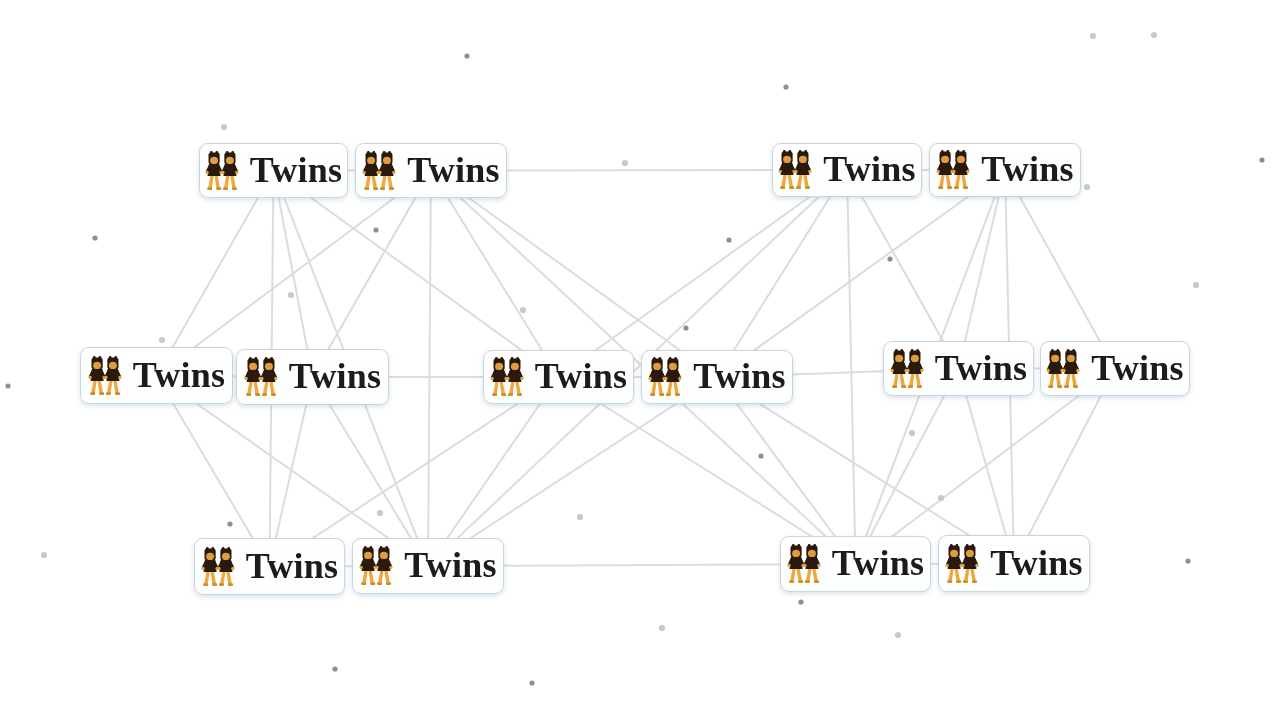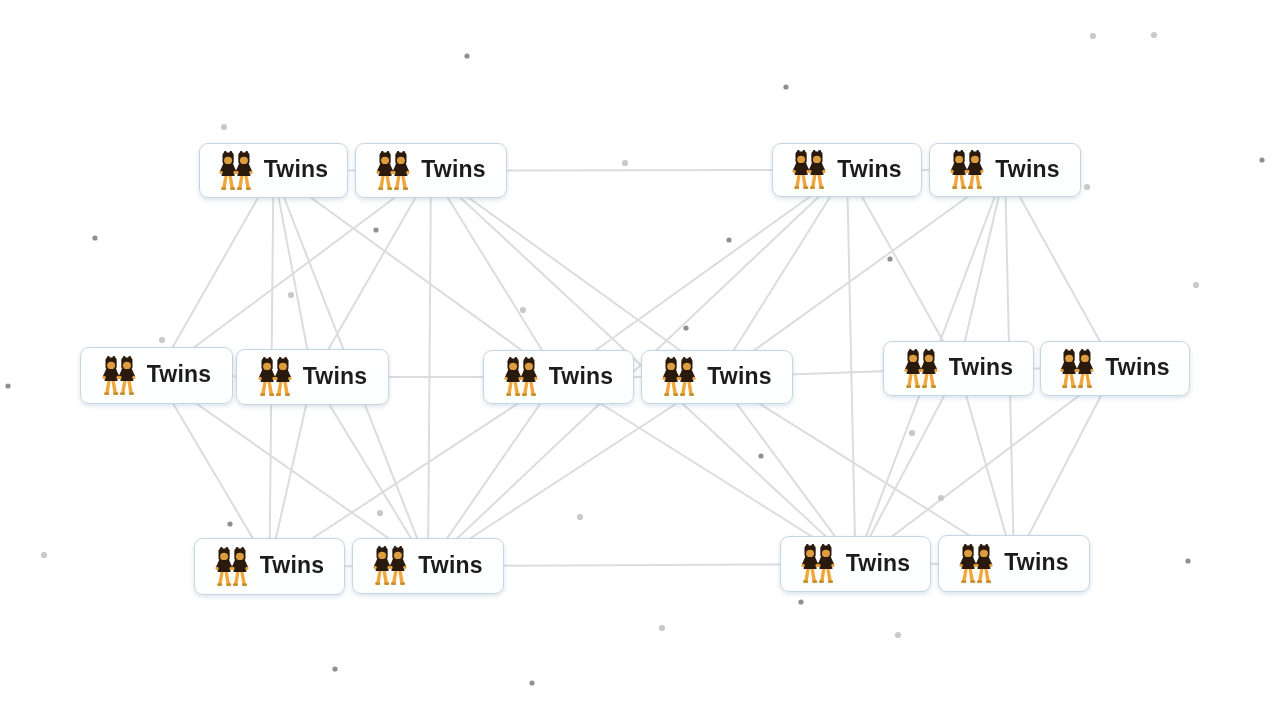--- a/index.html
+++ b/index.html
@@ -45,27 +45,28 @@
     cursor: pointer;
     user-select: none;
   }
   .card .emoji {
     width: 34px;
     height: 40px;
     flex: 0 0 auto;
     display: block;
   }
   .card .label {
-    font-size: 23px;
+    font-size: 36px;
     font-weight: 600;
     letter-spacing: 0.2px;
     color: var(--card-text, #1c1c1c);
     white-space: nowrap;
     line-height: 1;
     padding-bottom: 2px;
+    font-family: Liberation Serif, serif;
   }
   .hidden-defs {
     position: absolute;
     width: 0;
     height: 0;
     overflow: hidden;
   }
 </style>
 </head>
 <body>

